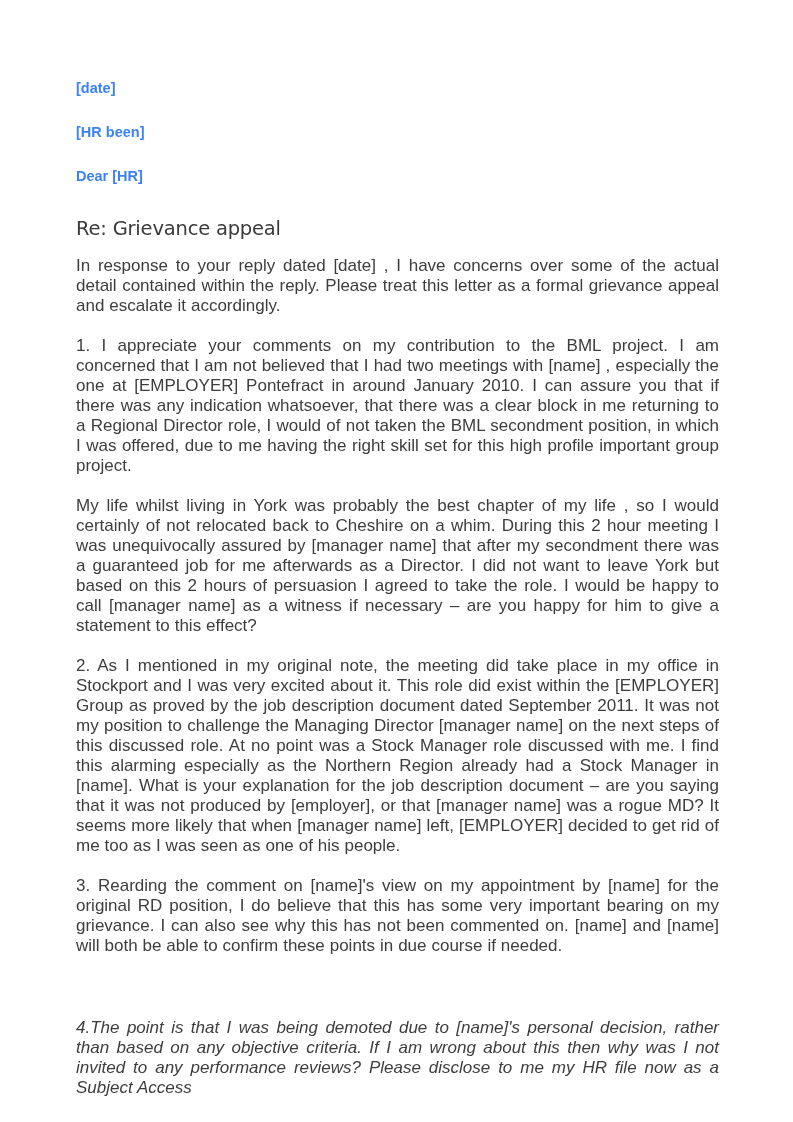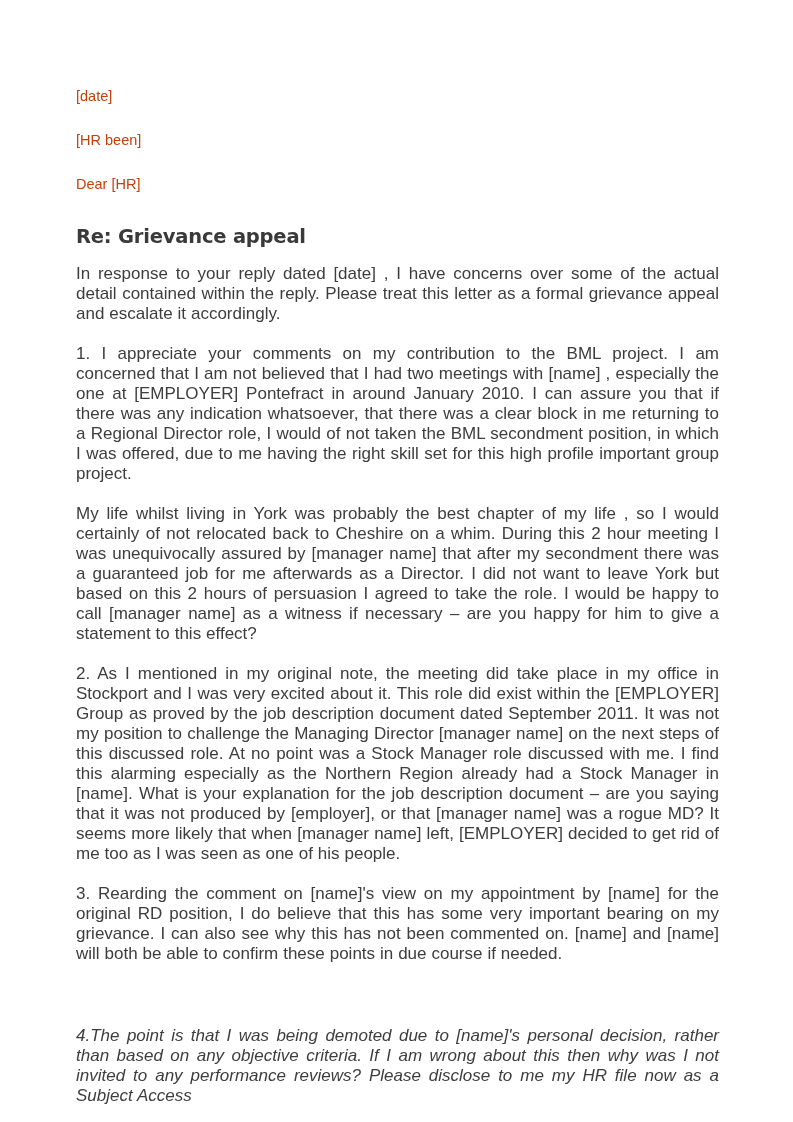--- a/index.html
+++ b/index.html
@@ -18,31 +18,32 @@
   .content {
     position: absolute;
     left: 76px;
     top: 74px;
     width: 643px;
   }
   .addr-line {
     font-family: "Liberation Sans", sans-serif;
     font-size: 14.5px;
     line-height: 20px;
-    color: #c2410c;
-    margin: 12px 0 24px 0;
+    color: #3b82f6;
+    margin: 4px 0 24px 0;
     text-align: left;
+    font-weight: bold;
   }
   .addr-line.salutation {
     margin-bottom: 30px;
   }
   .doc-heading {
     font-family: "DejaVu Sans", sans-serif;
     font-size: 19.5px;
-    font-weight: bold;
+    font-weight: normal;
     color: #3a3a3a;
     margin: 16px 0 14px 0;
     letter-spacing: -0.2px;
     line-height: 26px;
   }
   .para {
     font-family: "Liberation Sans", sans-serif;
     font-size: 17px;
     line-height: 20px;
     color: #3d3d3d;

